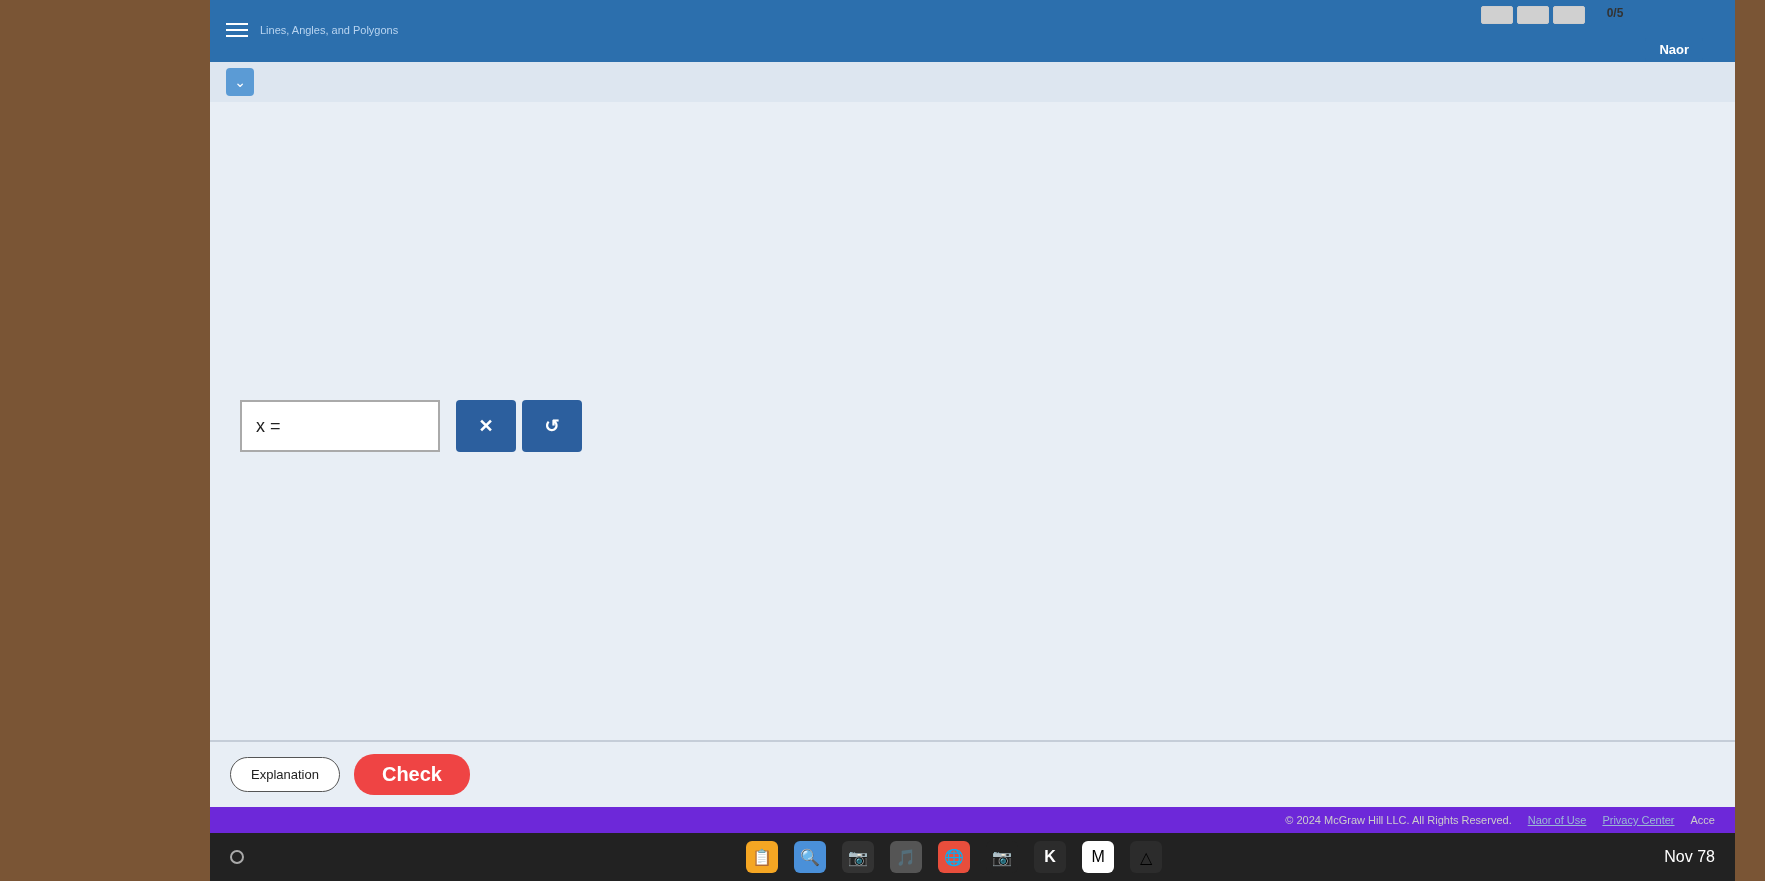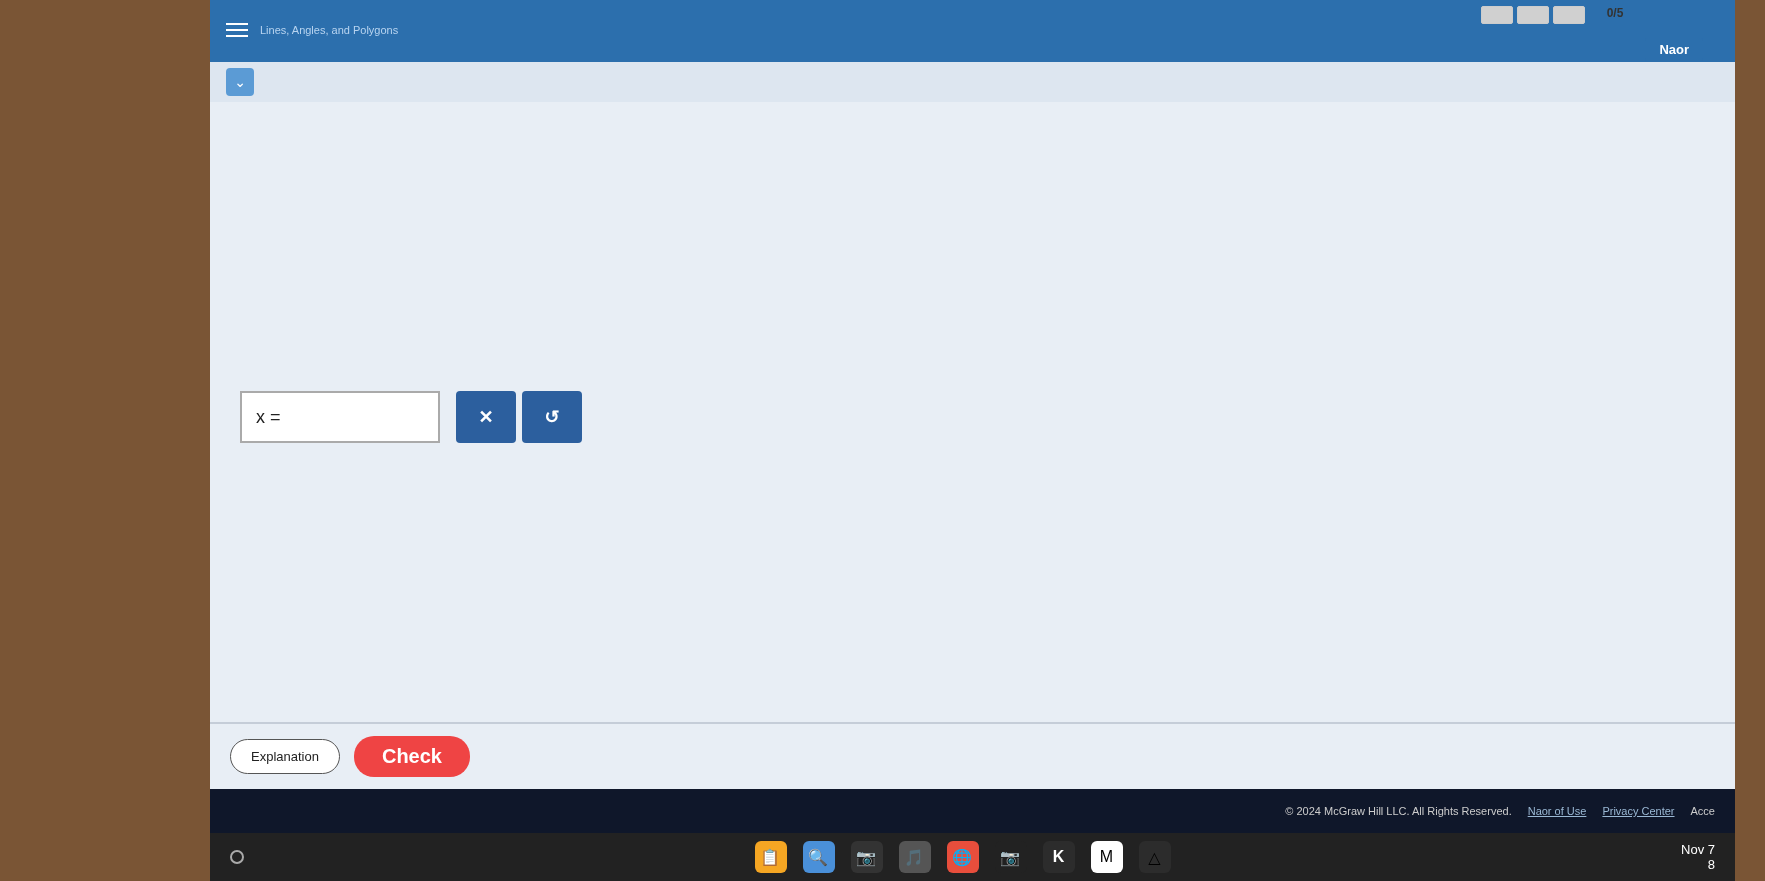--- a/index.html
+++ b/index.html
@@ -237,24 +237,24 @@
       color: white;
       padding: 9px 28px;
       font-size: 20px;
       font-weight: 600;
       border-radius: 20px;
       cursor: pointer;
     }
 
     
     .footer-bar {
-      background: #0f172a;
+      background: #6d28d9;
       color: #ccc;
       font-size: 11px;
-      padding: 16px 20px;
+      padding: 7px 20px;
       display: flex;
       align-items: center;
       justify-content: flex-end;
       gap: 16px;
     }
     .footer-link {
       color: #9ab8d4;
       text-decoration: underline;
       cursor: pointer;
     }
@@ -277,23 +277,23 @@
       width: 32px;
       height: 32px;
       border-radius: 6px;
       display: flex;
       align-items: center;
       justify-content: center;
       font-size: 16px;
     }
     .taskbar-time {
       color: white;
-      font-size: 13px;
-      display: flex;
-      flex-direction: column;
+      font-size: 16px;
+      display: flex;
+      flex-direction: row;
       align-items: flex-end;
     }
     .taskbar-circle {
       width: 14px;
       height: 14px;
       border-radius: 50%;
       border: 2px solid #aaa;
       background: transparent;
     }
 

